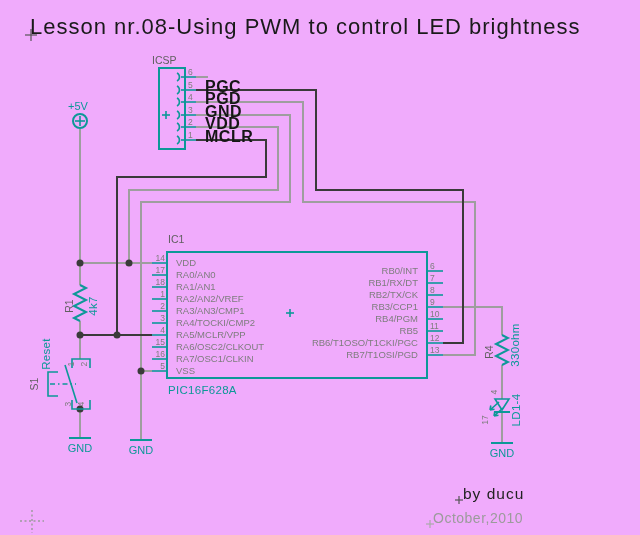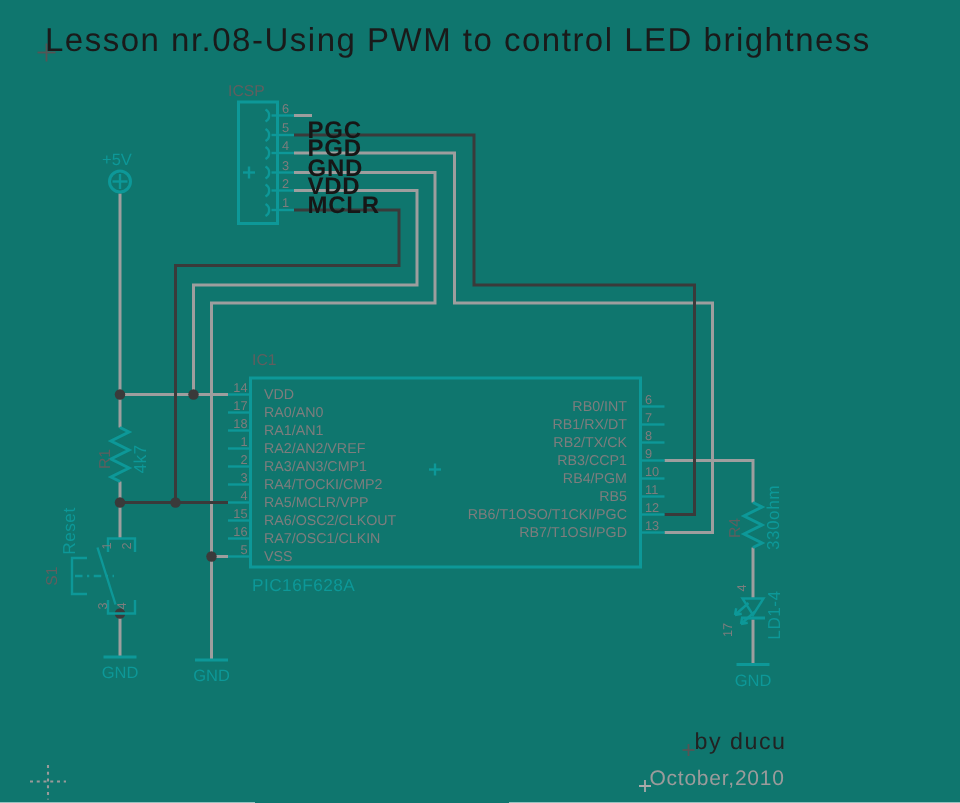--- a/index.html
+++ b/index.html
@@ -1,16 +1,16 @@
 <!DOCTYPE html>
 <html><head>
 <meta charset="utf-8">
 <style>
   html,body{margin:0;padding:0;background:#ffffff;}
-  .page{position:relative;width:640px;height:535px;background:#0f766e;overflow:hidden;
+  .page{position:relative;width:640px;height:535px;background:#f0abfc;overflow:hidden;
         font-family:"Liberation Sans", sans-serif;}
   svg text{font-family:"Liberation Sans", sans-serif;}
   .t-title{font-size:22px;letter-spacing:1px;fill:#1a1a1a;}
   .t-net{font-size:16px;font-weight:bold;letter-spacing:0.5px;fill:#161616;}
   .t-ref{font-size:10.5px;fill:#5f5f5f;}
   .t-val{font-size:11.5px;fill:#0d9898;letter-spacing:0.3px;}
   .t-pin{font-size:9.5px;fill:#7d7d7d;}
   .t-num{font-size:8.5px;fill:#7d7d7d;}
   .t-pwr{font-size:11px;fill:#0d9898;}
   .t-author{font-size:15.5px;letter-spacing:1px;fill:#222222;}

